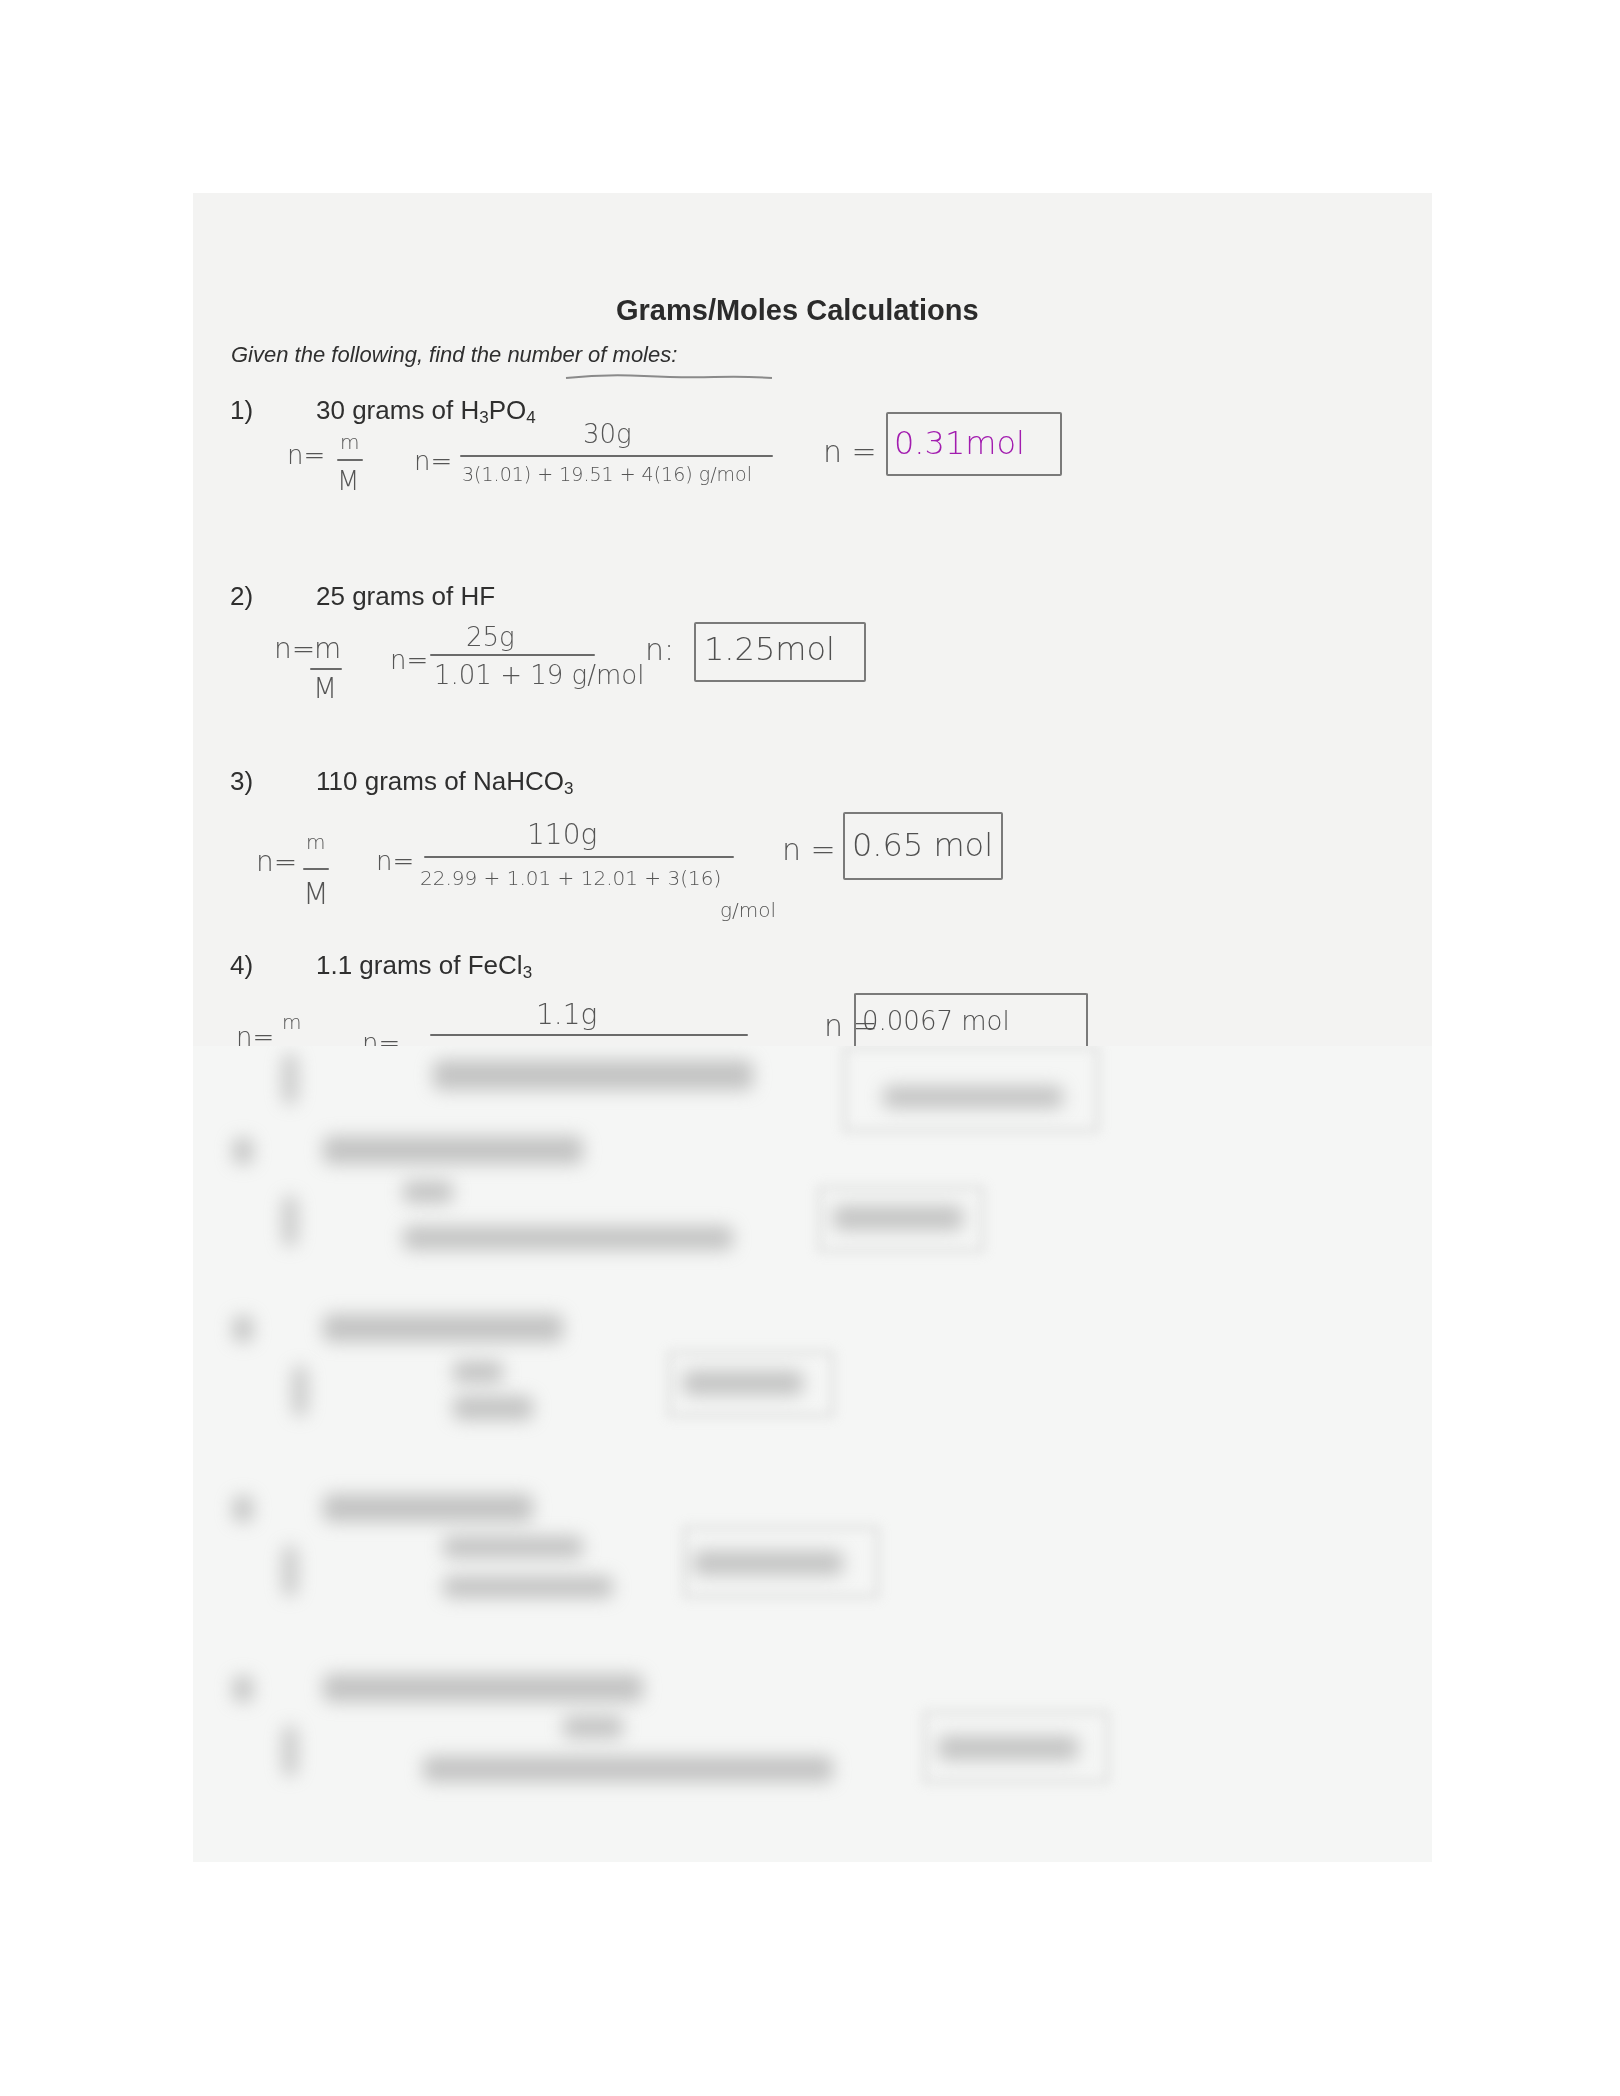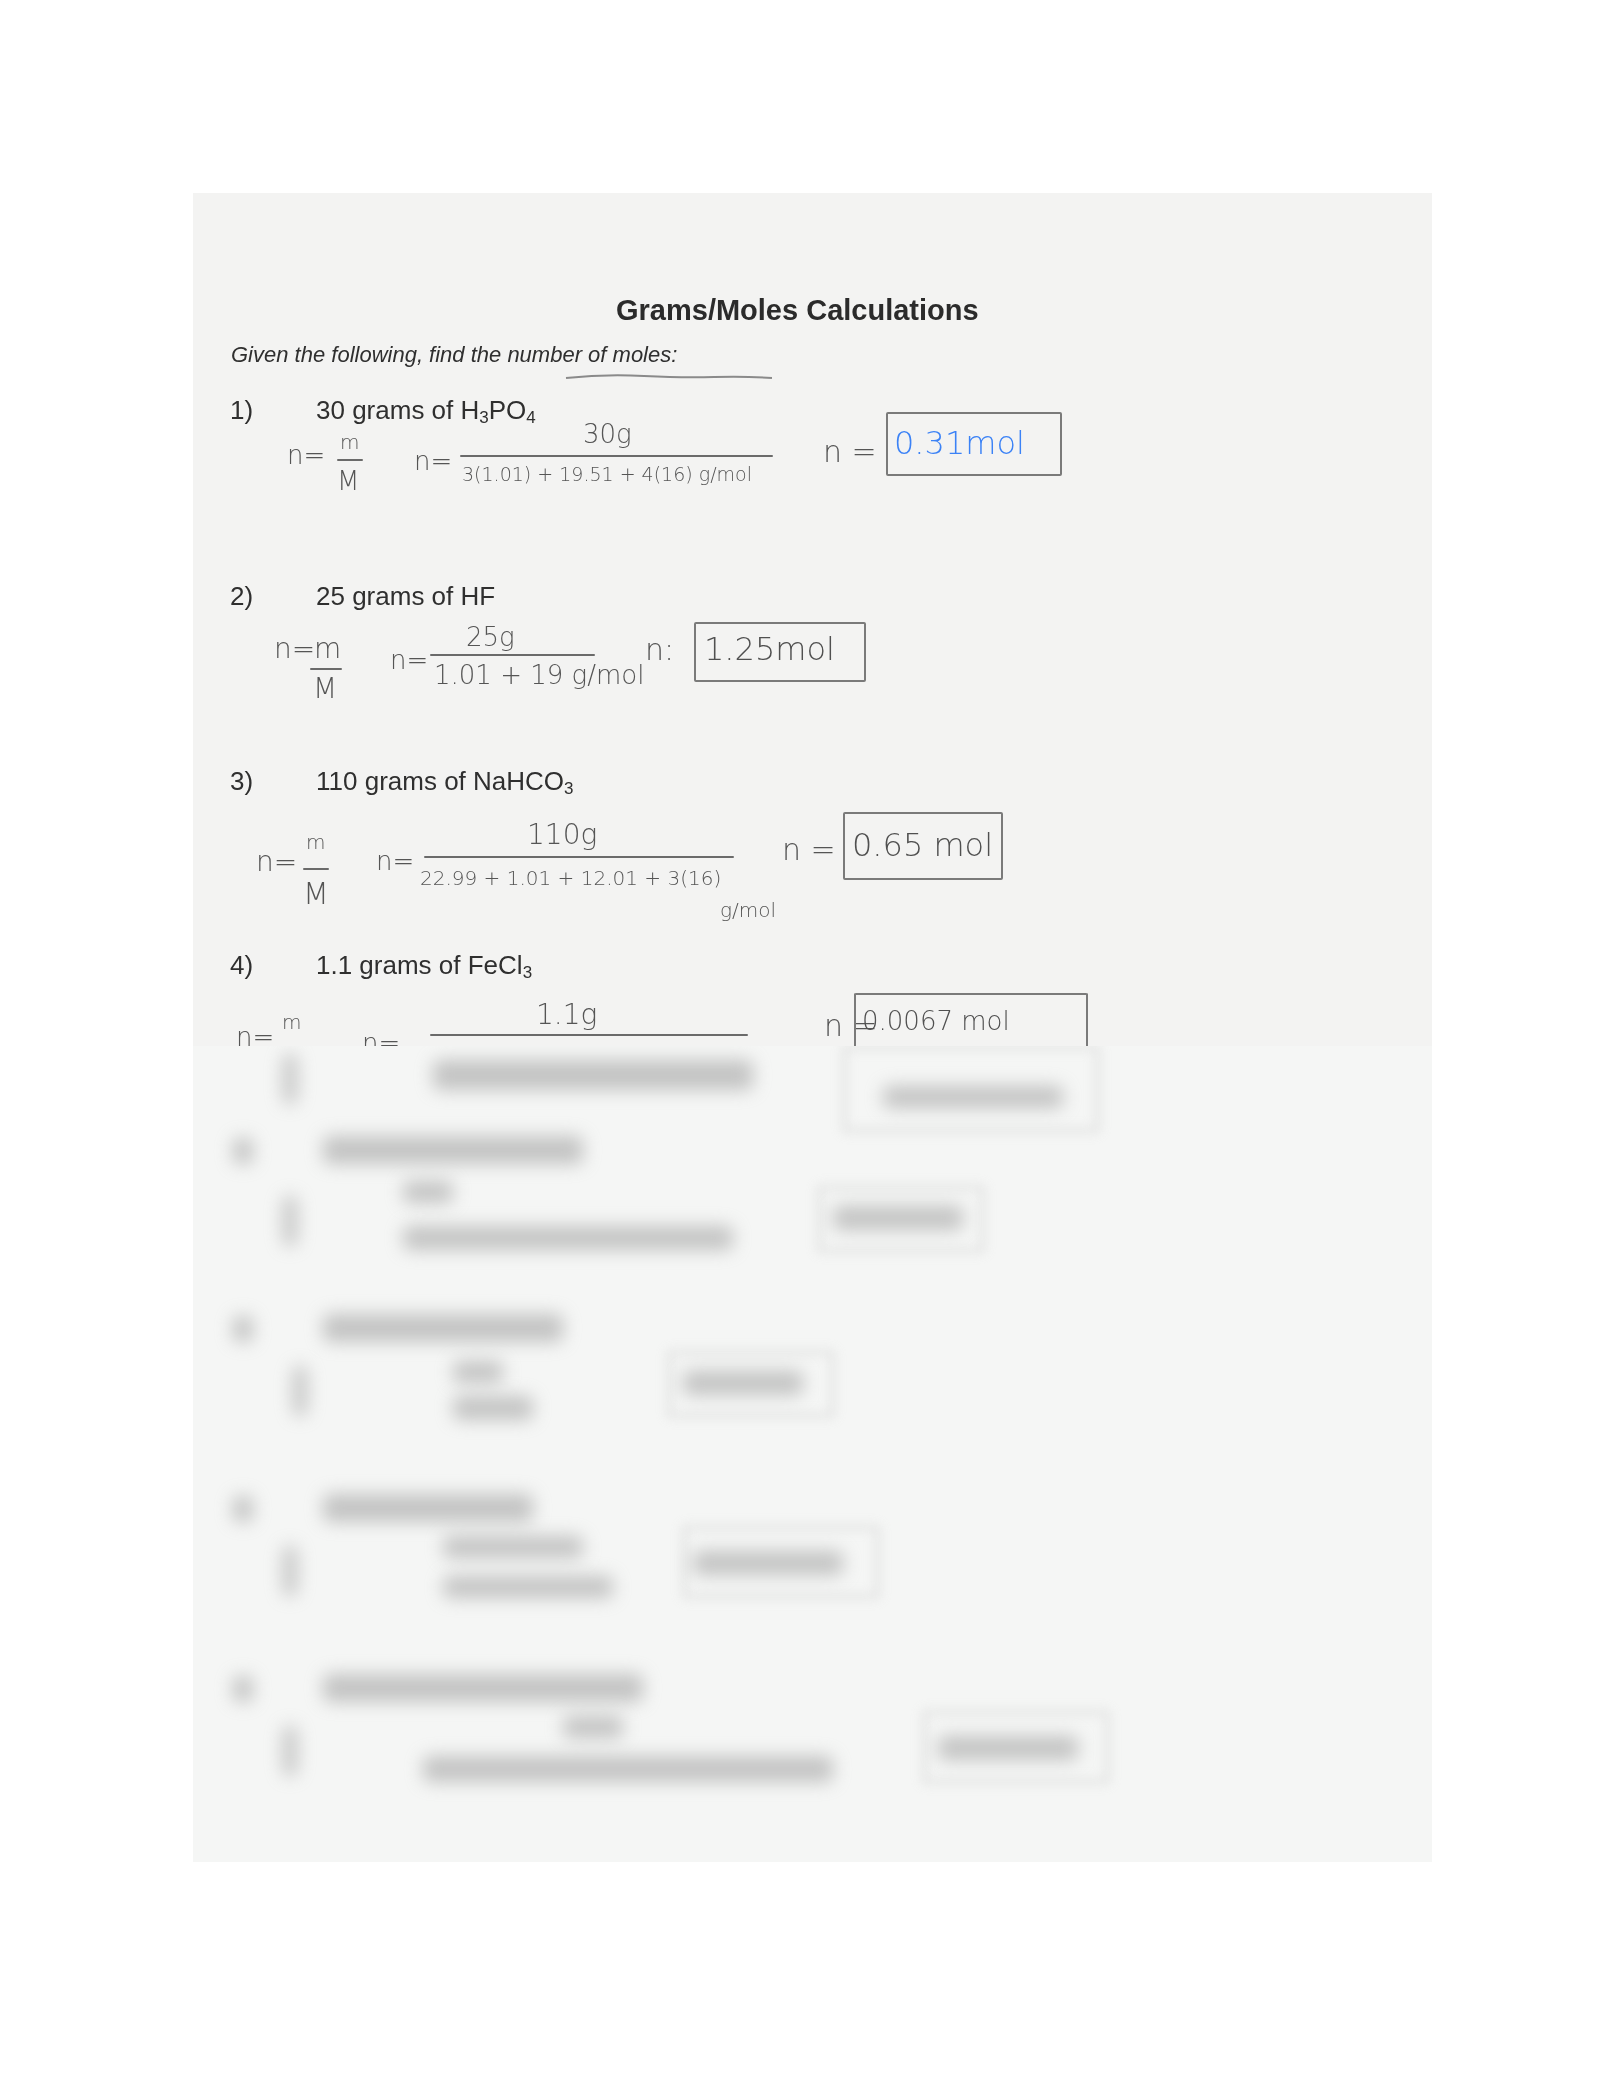--- a/index.html
+++ b/index.html
@@ -58,21 +58,21 @@
 <div class="fracline" style="left:337px;top:459px;width:26px"></div>
 <div class="abs hand" style="left:337px;top:466px;font-size:26px">M</div>
 
 <div class="abs hand" style="left:414px;top:446px;font-size:26px">n=</div>
 <div class="abs hand" style="left:583px;top:419px;font-size:26px">30g</div>
 <div class="fracline" style="left:460px;top:455px;width:313px"></div>
 <div class="abs hand" style="left:462px;top:463px;font-size:19px">3(1.01) + 19.51 + 4(16) g/mol</div>
 
 <div class="abs hand" style="left:823px;top:434px;font-size:30px">n =</div>
 <div class="ansbox" style="left:886px;top:412px;width:172px;height:60px"></div>
-<div class="abs hand" style="left:894px;top:424px;font-size:32px;color:#3b82f6">0.31mol</div>
+<div class="abs hand" style="left:894px;top:424px;font-size:32px;color:#a21caf">0.31mol</div>
 
 <div class="abs qnum" style="left:230px;top:581px">2)</div>
 <div class="abs qtext" style="left:316px;top:581px">25 grams of HF</div>
 
 <div class="abs hand" style="left:274px;top:632px;font-size:28px">n=</div>
 <div class="abs hand" style="left:314px;top:632px;font-size:28px">m</div>
 <div class="fracline" style="left:310px;top:668px;width:32px"></div>
 <div class="abs hand" style="left:313px;top:672px;font-size:28px">M</div>
 
 <div class="abs hand" style="left:390px;top:645px;font-size:26px">n=</div>

